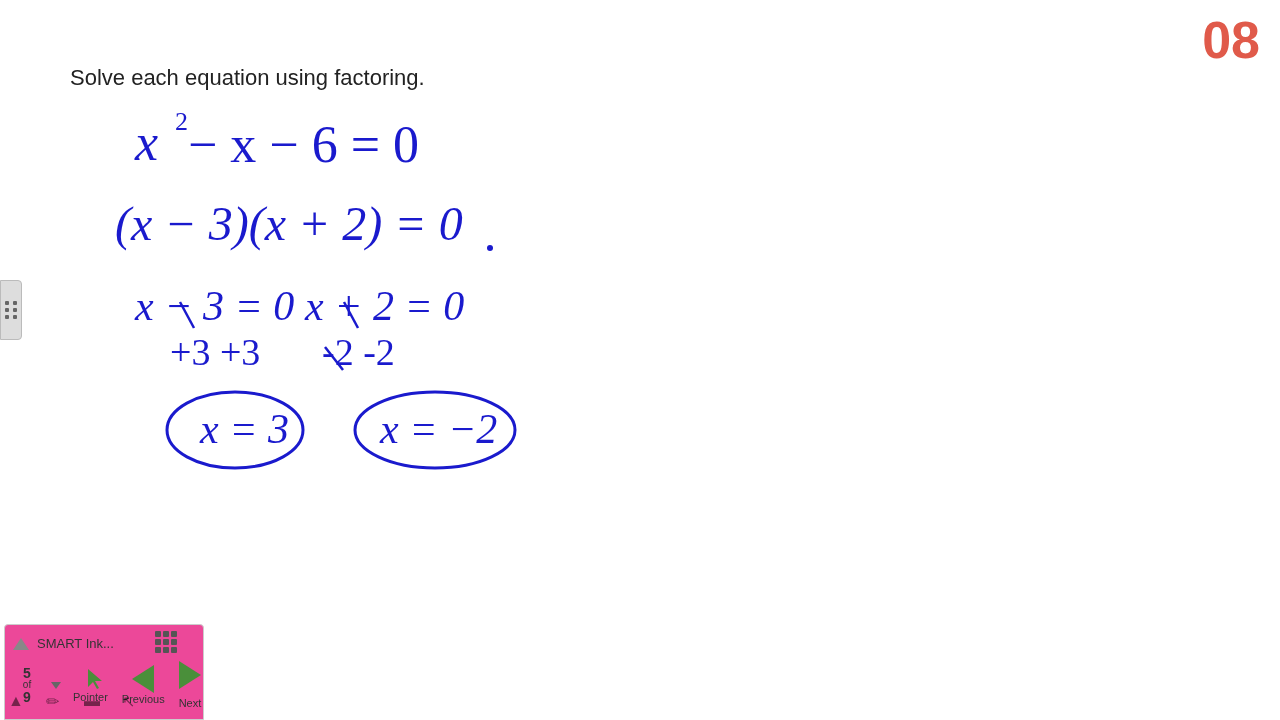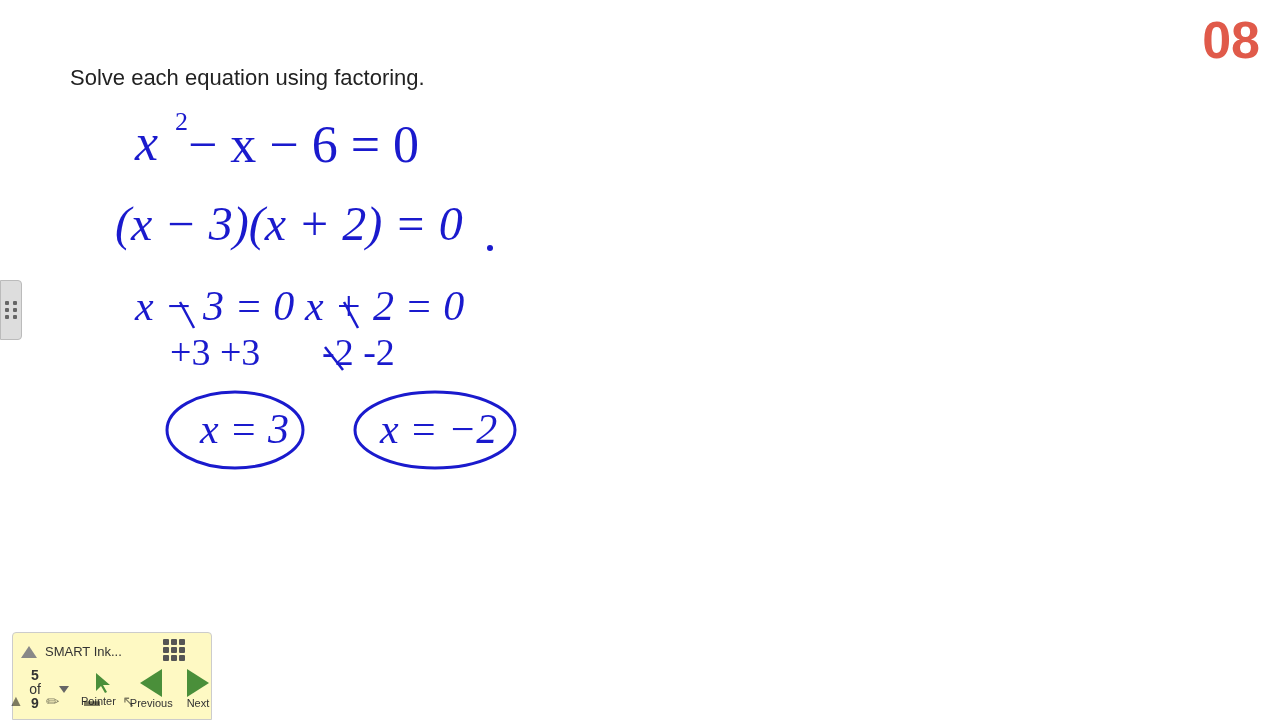--- a/index.html
+++ b/index.html
@@ -34,23 +34,23 @@
     #math-area {
       position: absolute;
       top: 100px;
       left: 60px;
     }
 
     
     #toolbar {
       position: absolute;
       bottom: 0;
-      left: 12px;
+      left: 4px;
       width: 200px;
-      background: #fef9c3;
+      background: #ec4899;
       border: 1px solid #ccc;
       border-radius: 4px 4px 0 0;
       padding: 6px 24px 8px 8px;
     }
 
     #toolbar-header {
       display: flex;
       align-items: center;
       justify-content: space-between;
       margin-bottom: 4px;
@@ -213,39 +213,39 @@
       <div class="grid-cell"></div>
         <div class="grid-cell"></div>
         <div class="grid-cell"></div>
     </div>
   </div>
 
   <div id="toolbar-controls" style="display:flex;align-items:center;gap:6px;margin-top:4px;">
 
     <div id="slide-counter" style="display:flex;flex-direction:column;align-items:center;font-size:11px;color:#333;min-width:28px;">
       <span style="font-size:14px;font-weight:bold;line-height:1;">5</span>
-      <span style="font-size:14px;line-height:1;">of</span>
+      <span style="font-size:10px;line-height:1;">of</span>
       <span style="font-size:14px;font-weight:bold;line-height:1;">9</span>
     </div>
 
     <div style="width:0;height:0;border-left:5px solid transparent;border-right:5px solid transparent;border-top:7px solid #666;cursor:pointer;margin-right:2px;"></div>
 
     <div class="ctrl-btn" style="display:flex;flex-direction:column;align-items:flex-end;cursor:pointer;">
       <svg width="24" height="24" viewBox="0 0 24 24">
         <polygon points="4,2 4,20 9,15 13,22 15,21 11,14 18,14" fill="#4a8f3a"></polygon>
       </svg>
       <span style="font-size:11px;color:#333;">Pointer</span>
     </div>
 
     <div class="ctrl-btn" style="display:flex;flex-direction:column;align-items:center;cursor:pointer;justify-content:flex-end;">
       <div style="width:0;height:0;border-top:14px solid transparent;border-bottom:14px solid transparent;border-right:22px solid #4a8f3a;"></div>
       <span style="font-size:11px;color:#333;">Previous</span>
     </div>
 
-    <div class="ctrl-btn" style="display:flex;flex-direction:column;align-items:center;cursor:pointer;">
+    <div class="ctrl-btn" style="display:flex;flex-direction:column;align-items:center;cursor:pointer;gap:8px;">
       <div style="width:0;height:0;border-top:14px solid transparent;border-bottom:14px solid transparent;border-left:22px solid #4a8f3a;"></div>
       <span style="font-size:11px;color:#333;">Next</span>
     </div>
 
   </div>
 </div>
 
 <div id="bottom-icons" style="position:absolute;bottom:8px;left:8px;display:flex;gap:18px;align-items:center;">
   <div style="width:20px;height:20px;opacity:0.5;cursor:pointer;font-size:16px;">▲</div>
   <div style="width:20px;height:20px;opacity:0.5;cursor:pointer;font-size:16px;">✏</div>

